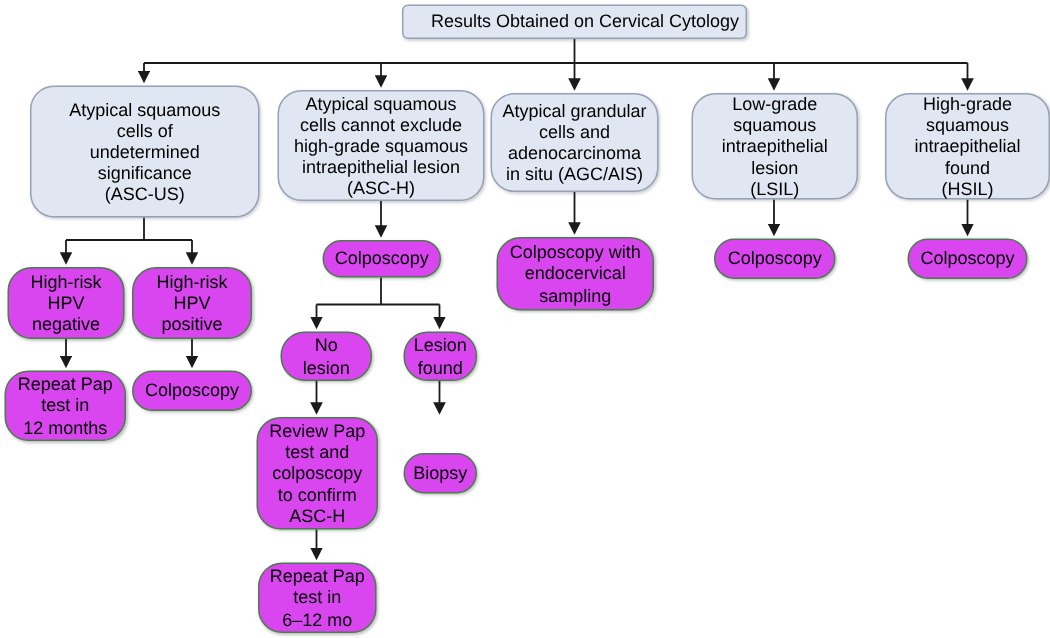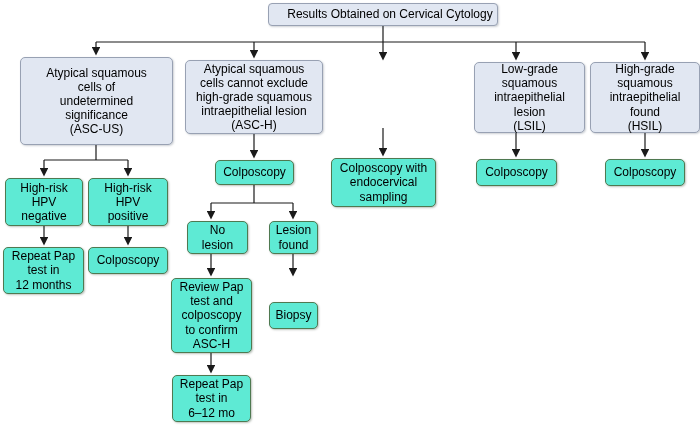--- a/index.html
+++ b/index.html
@@ -21,30 +21,30 @@
     position: absolute;
     box-sizing: border-box;
     display: flex;
     align-items: center;
     justify-content: center;
     text-align: center;
     white-space: pre-line;
     font-size: 12px;
     line-height: 1.18;
     color: #000000;
-    border-radius: 5px;
+    border-radius: 16px;
     padding: 1px 2px;
   }
   .node.blue {
     background: #e1e7f2;
     border: 1px solid #98a1b3;
     box-shadow: 1px 1px 2px rgba(60,70,90,0.25);
   }
   .node.green {
-    background: #5eead4;
+    background: #d946ef;
     border: 1px solid #4f7951;
     box-shadow: 1px 1px 2px rgba(40,60,40,0.3);
   }
   .node.title-node {
     border-radius: 4px;
     padding-left: 16px;
   }
 </style>
 </head>
 <body>
@@ -96,21 +96,25 @@
   <div class="node blue" style="left:20px; top:57px; width:153px; height:88px;">Atypical squamous
 cells of
 undetermined
 significance
 (ASC-US)</div>
   <div class="node blue" style="left:185px; top:60px; width:138px; height:74px;">Atypical squamous
 cells cannot exclude
 high-grade squamous
 intraepithelial lesion
 (ASC-H)</div>
-  <div class="node blue" style="left:461px; top:62px; width:111px; height:71px;margin-left:13px;">Low-grade
+  <div class="node blue" style="left:327px; top:62px; width:112px; height:66px;">Atypical grandular
+cells and
+adenocarcinoma
+in situ (AGC/AIS)</div>
+  <div class="node blue" style="left:461px; top:62px; width:111px; height:71px;">Low-grade
 squamous
 intraepithelial
 lesion
 (LSIL)</div>
   <div class="node blue" style="left:590px; top:62px; width:110px; height:71px;">High-grade
 squamous
 intraepithelial
 found
 (HSIL)</div>
 

